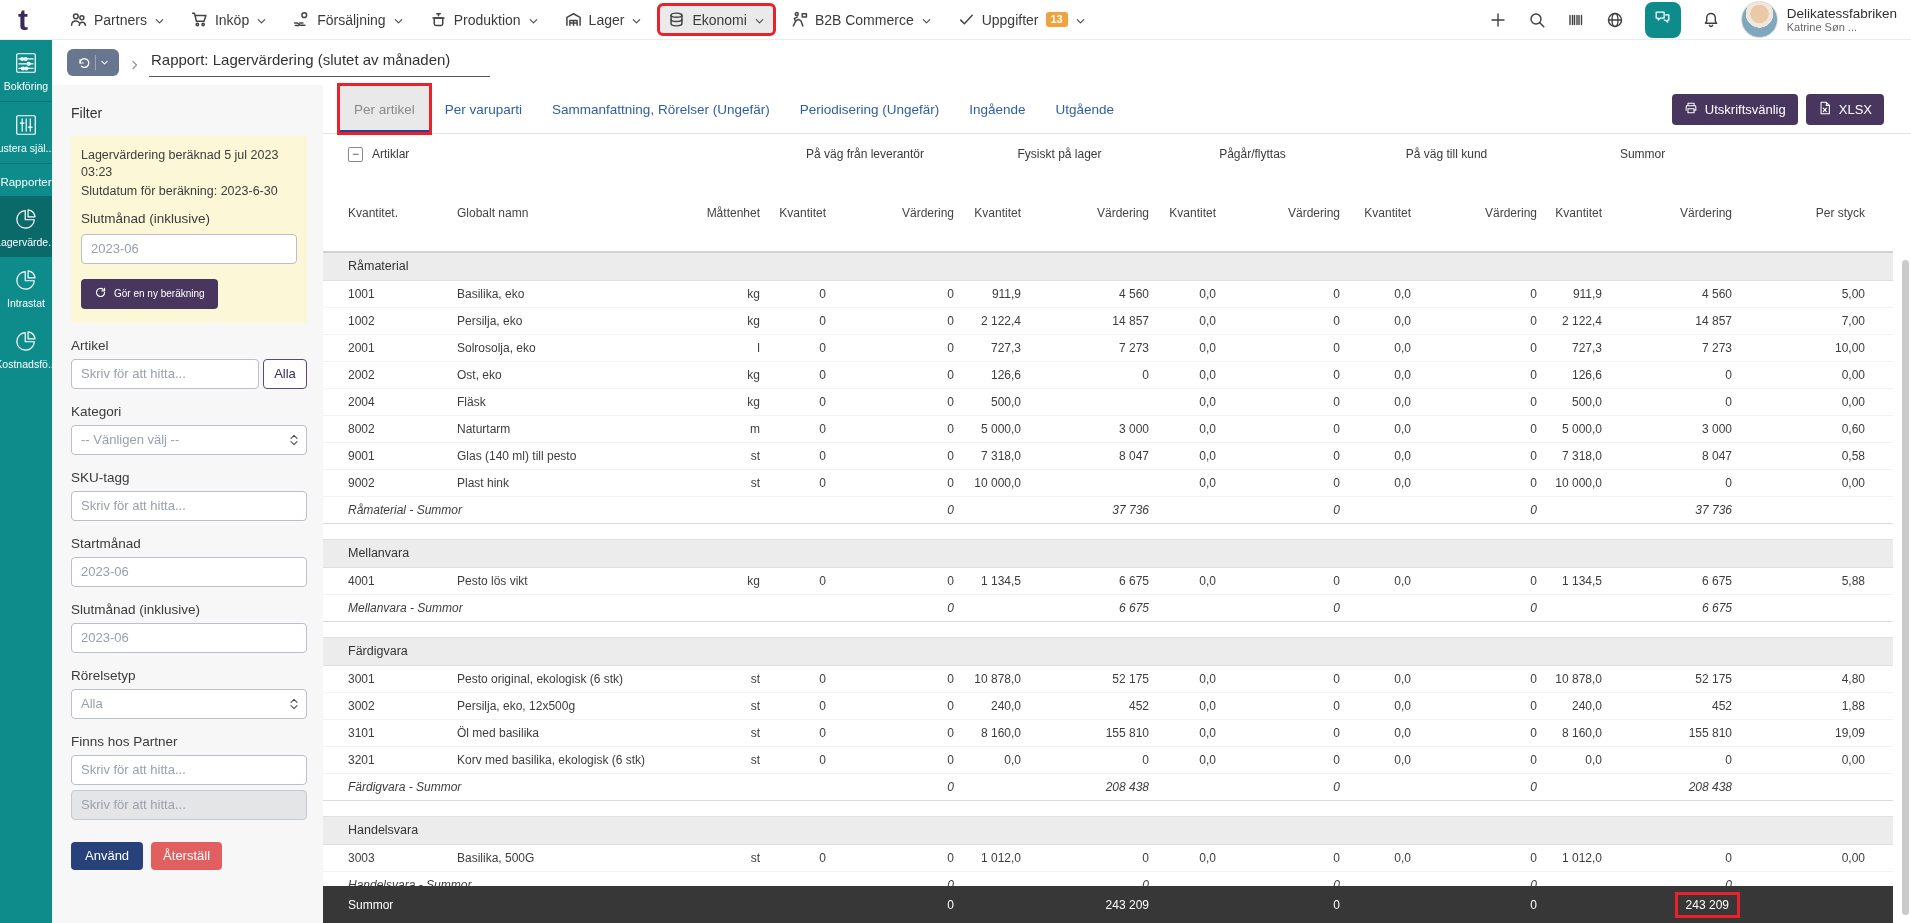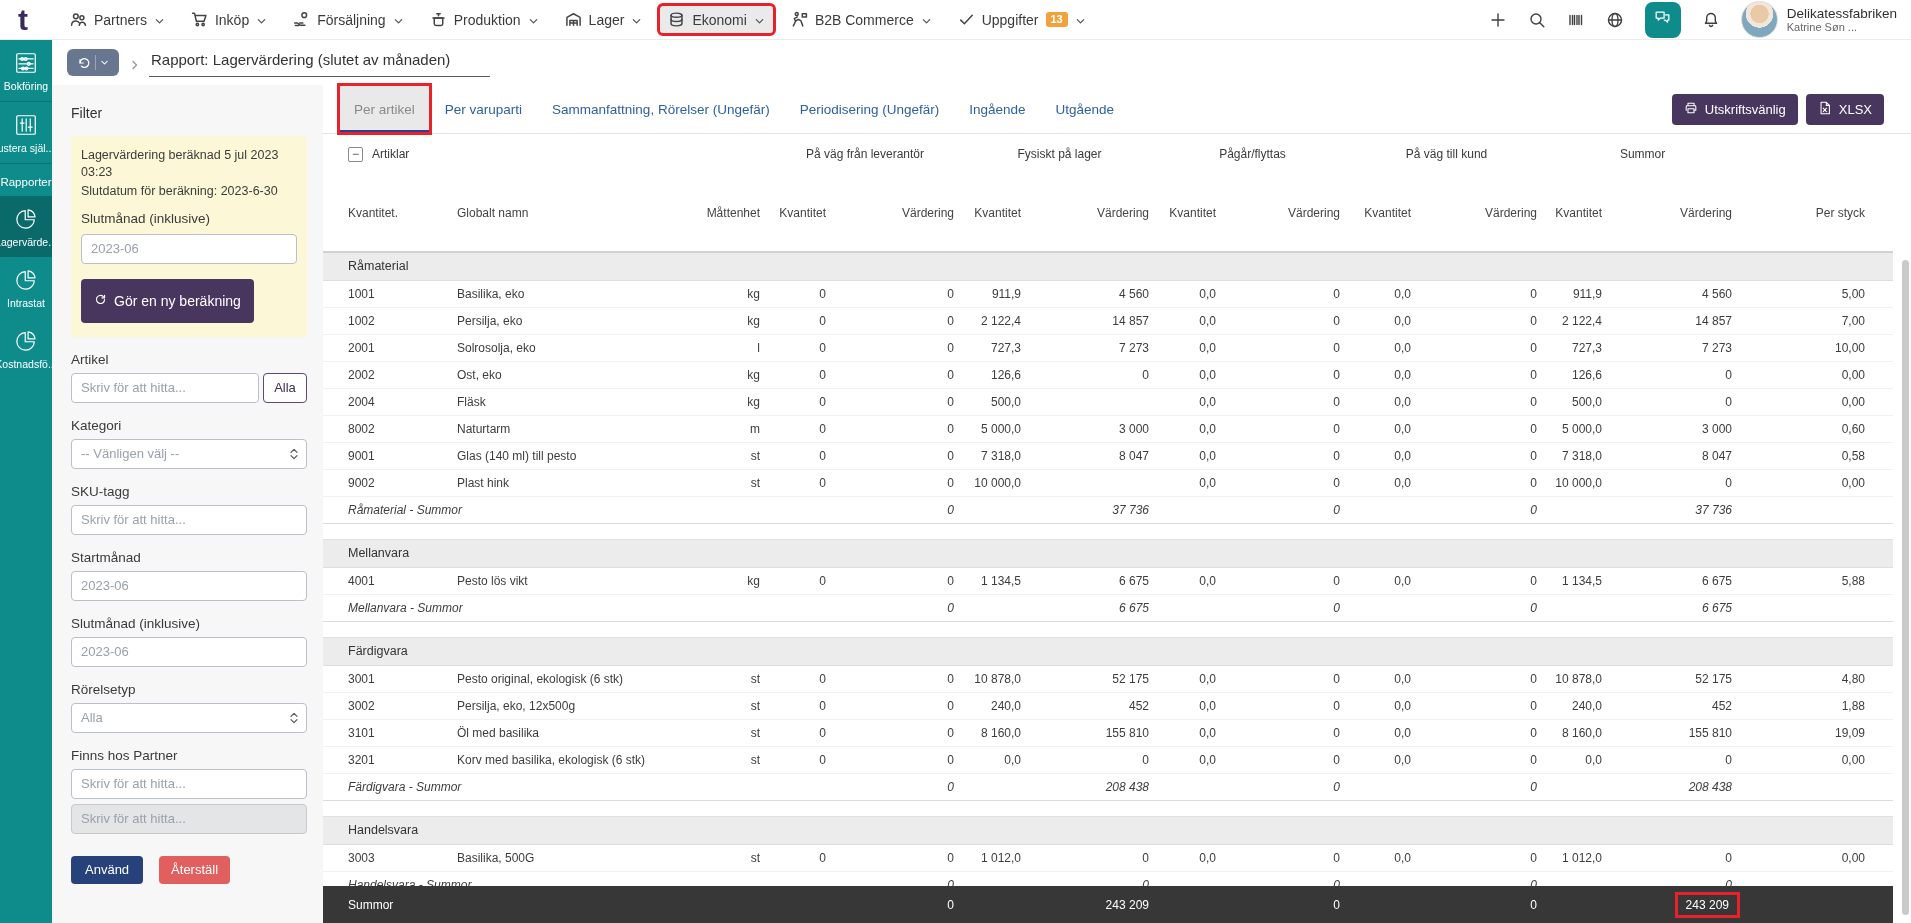--- a/index.html
+++ b/index.html
@@ -65,24 +65,24 @@
            font-family:inherit;font-size:13px;color:#98a0ab;}
   .f-input::placeholder{color:#9aa1ab;}
   .f-input.disabled{background:#e4e5e7;border-color:#c6c9ce;margin-top:5px;}
   .f-select{width:100%;height:30px;border:1px solid #b9c0ca;border-radius:4px;background:#fff;padding:0 7px 0 9px;
             font-size:13px;color:#9aa1ab;display:flex;align-items:center;justify-content:space-between;cursor:pointer;}
   .f-select .sa{width:10px;height:14px;color:#555;}
   .f-select .sa svg{width:10px;height:14px;stroke-width:1.2;}
   .f-row{display:flex;gap:4px;}
   .alla-btn{flex:none;width:44px;height:30px;border:1px solid #5d4a70;border-radius:4px;background:#fff;
             color:#3a2e52;font-size:13px;font-family:inherit;cursor:pointer;}
-  #recalc-btn{margin-top:15px;height:44px;border:none;border-radius:4px;background:var(--purple);color:#fff;
-              font-size:14px;font-family:inherit;display:flex;align-items:center;gap:7px;padding:0 13px;cursor:pointer;}
+  #recalc-btn{margin-top:15px;height:30px;border:none;border-radius:4px;background:var(--purple);color:#fff;
+              font-size:10px;font-family:inherit;display:flex;align-items:center;gap:7px;padding:0 13px;cursor:pointer;}
   #recalc-btn .ri svg{width:13px;height:13px;}
-  #filter-actions{display:flex;gap:16px;margin-top:22px;}
+  #filter-actions{display:flex;gap:8px;margin-top:22px;}
   #apply-btn{height:28px;padding:0 14px;border:none;border-radius:4px;background:var(--navy);color:#fff;font-size:13px;font-family:inherit;cursor:pointer;}
   #reset-btn{height:28px;padding:0 12px;border:none;border-radius:4px;background:var(--redBtn);color:#fff;font-size:13px;font-family:inherit;cursor:pointer;}
 
   
   #main{flex:1;display:flex;flex-direction:column;min-width:0;background:#fff;}
   #tabsbar{height:49px;flex:none;display:flex;align-items:stretch;padding-left:16px;border-bottom:1px solid #e3e3e3;}
   #tabs{display:flex;}
   .tab{display:flex;align-items:center;padding:0 15px;font-size:13.5px;color:var(--link);cursor:pointer;white-space:nowrap;}
   .tab.active{background:#e9e9e9;color:#8a8a8a;box-shadow:inset 0 -3px 0 #2b3e8f;}
   .tab.annotated{outline:3px solid var(--ann);outline-offset:-1px;}

